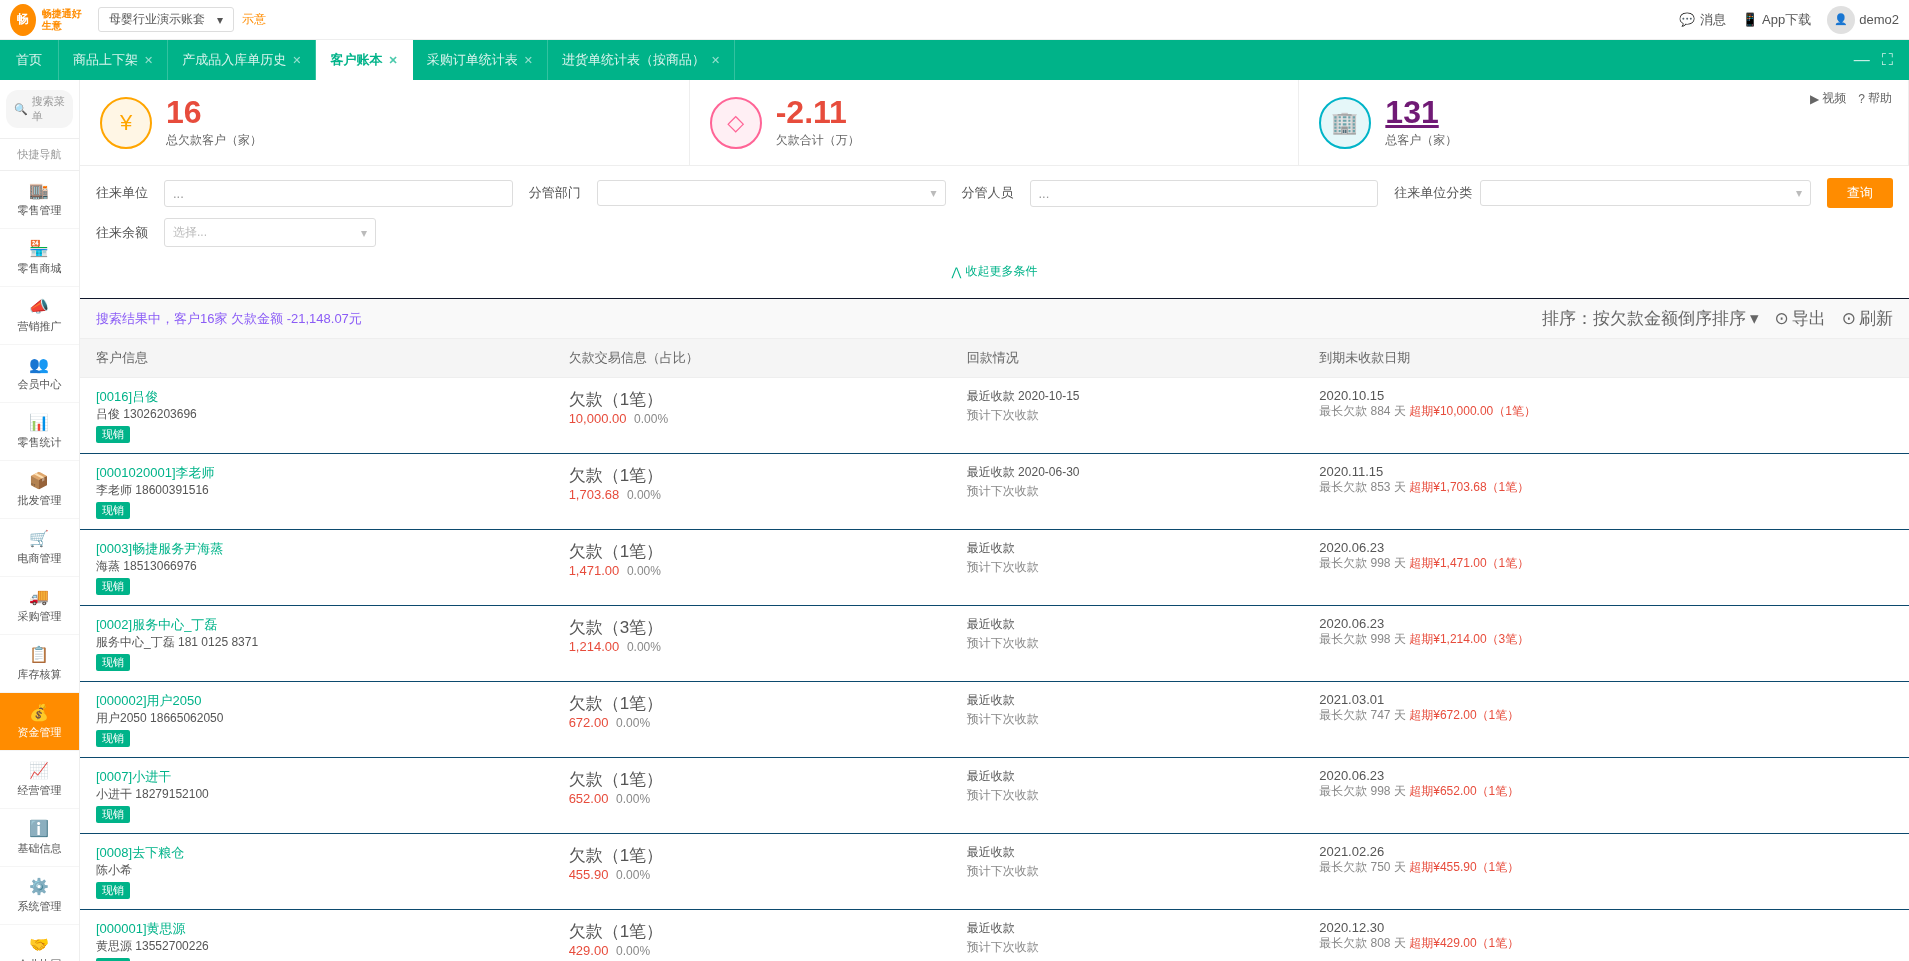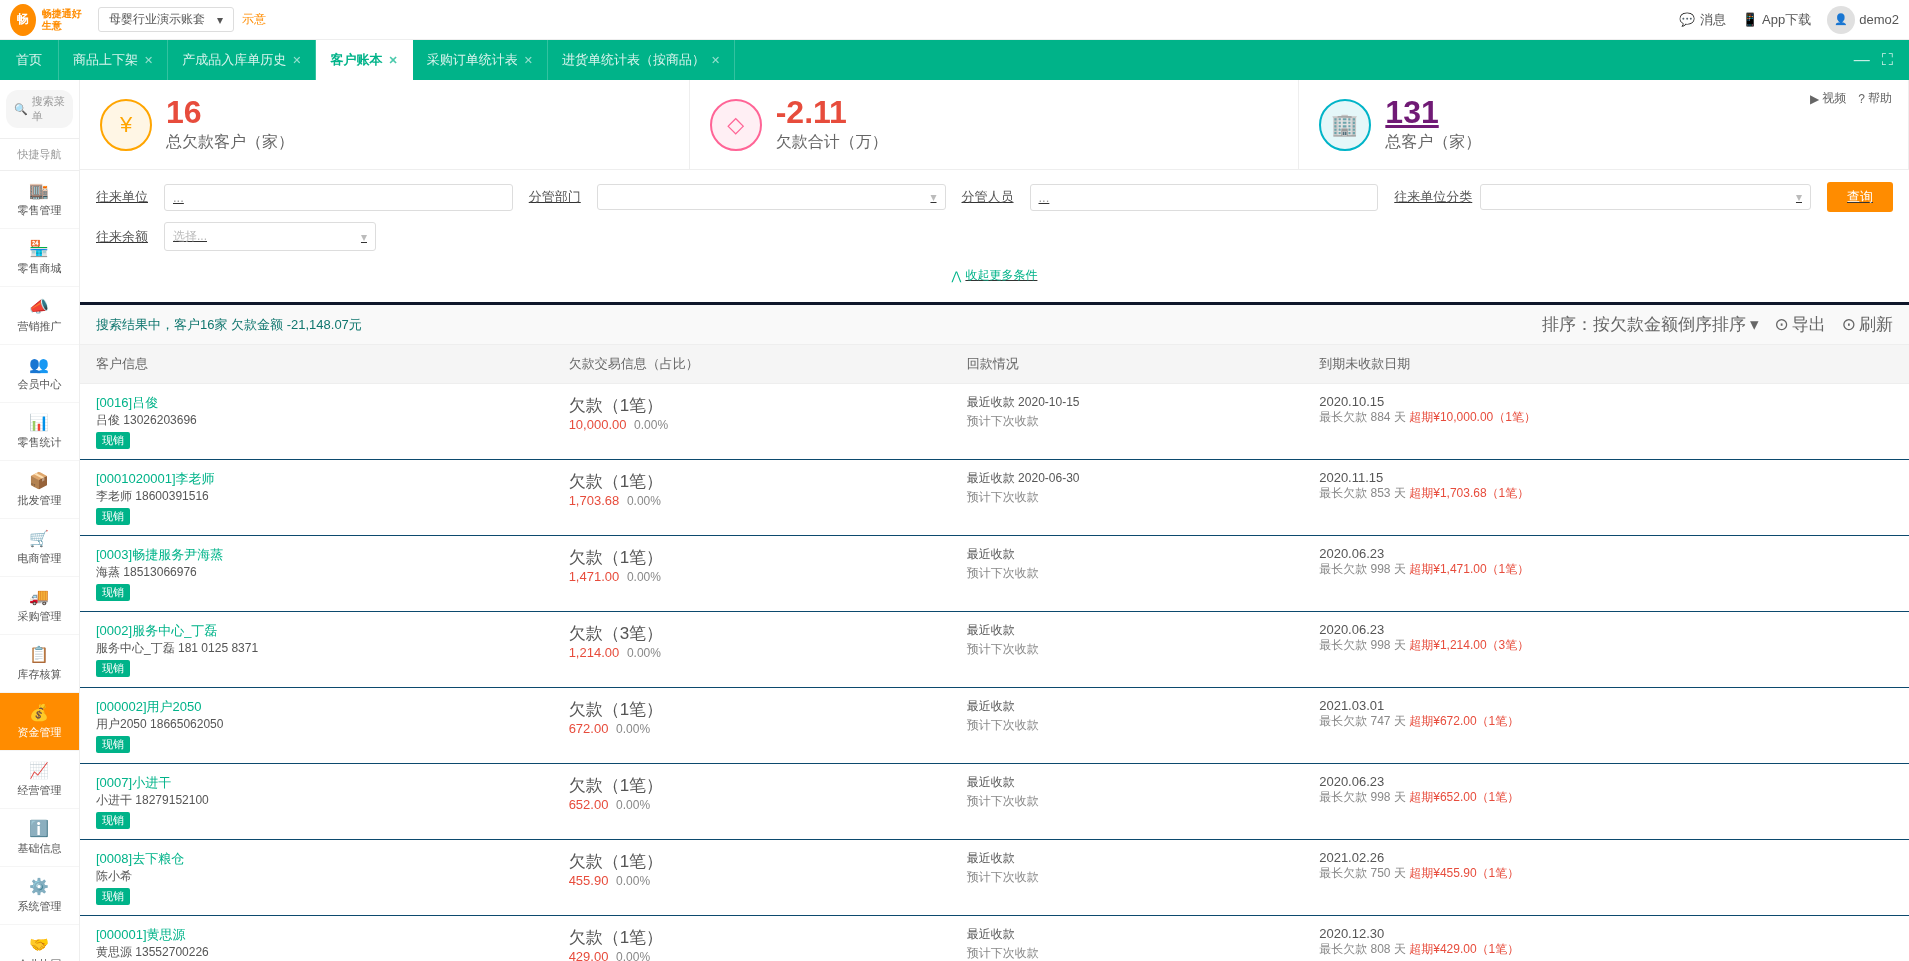--- a/index.html
+++ b/index.html
@@ -47,40 +47,40 @@
     .stats-bar { display: flex; background: #fff; border-bottom: 1px solid #eee; flex-shrink: 0; }
     .stat-card { flex: 1; display: flex; align-items: center; padding: 16px 20px; border-right: 1px solid #eee; position: relative; }
     .stat-icon { margin-right: 14px; }
     .stat-icon-circle { width: 52px; height: 52px; border-radius: 50%; display: flex; align-items: center; justify-content: center; font-size: 22px; }
     .stat-icon-circle.orange { background: rgba(255,165,0,0.1); color: #ffa500; border: 2px solid #ffa500; }
     .stat-icon-circle.pink { background: rgba(255,100,150,0.1); color: #ff6496; border: 2px solid #ff6496; }
     .stat-icon-circle.blue { background: rgba(0,180,200,0.1); color: #00b4c8; border: 2px solid #00b4c8; }
     .stat-value { font-size: 32px; font-weight: bold; line-height: 1; }
     .stat-value.red { color: #e74c3c; }
     .stat-value.black { color: #701a75; }
-    .stat-label { font-size: 16px; color: #666; margin-top: 4px; }
+    .stat-label { font-size: 12px; color: #666; margin-top: 4px; }
     .stat-card-actions { position: absolute; top: 10px; right: 16px; display: flex; gap: 12px; font-size: 12px; color: #666; }
     .stat-card-actions span { cursor: pointer; display: flex; align-items: center; gap: 3px; }
 
     
-    .filter-area { background: #fff; padding: 12px 16px; border-bottom: 3px solid #0f172a; flex-shrink: 0; text-decoration: underline; }
+    .filter-area { background: #fff; padding: 12px 16px; border-bottom: 1px solid #0f172a; flex-shrink: 0; }
     .filter-row { display: flex; align-items: center; gap: 16px; margin-bottom: 10px; }
     .filter-row:last-child { margin-bottom: 0; }
     .filter-item { display: flex; align-items: center; gap: 8px; flex: 1; }
     .filter-label { font-size: 13px; color: #555; white-space: nowrap; min-width: 60px; }
     .filter-input { flex: 1; border: 1px solid #ddd; border-radius: 3px; padding: 5px 8px; font-size: 13px; display: flex; align-items: center; justify-content: space-between; cursor: pointer; background: #fff; }
     .filter-input .dots { color: #999; }
     .filter-select { flex: 1; border: 1px solid #ddd; border-radius: 3px; padding: 5px 8px; font-size: 13px; display: flex; align-items: center; justify-content: space-between; cursor: pointer; background: #fff; }
     .filter-select span { color: #bbb; font-size: 12px; }
     .btn-query { background: #ff8c00; color: white; border: none; padding: 6px 20px; border-radius: 3px; font-size: 13px; cursor: pointer; }
     .btn-collapse { display: flex; align-items: center; justify-content: center; gap: 4px; color: #00b389; font-size: 12px; cursor: pointer; padding: 6px 0; }
 
     
     .results-bar { display: flex; align-items: center; padding: 8px 16px; background: #f9f9f9; border-bottom: 1px solid #eee; flex-shrink: 0; }
-    .results-info { font-size: 13px; color: #0f766e; }
+    .results-info { font-size: 13px; color: #8b5cf6; }
     .results-actions { margin-left: auto; display: flex; align-items: center; gap: 16px; font-size: 17px; color: #666; }
     .results-actions span { cursor: pointer; display: flex; align-items: center; gap: 3px; }
     .sort-selector { display: flex; align-items: center; gap: 4px; cursor: pointer; }
 
     
     .table-wrapper { flex: 1; overflow-y: auto; background: #fff; }
     .data-table { width: 100%; border-collapse: collapse; }
     .data-table thead tr { background: #f5f5f5; }
     .data-table th { padding: 10px 16px; text-align: left; font-size: 13px; color: #666; border-bottom: 1px solid #eee; font-weight: normal; }
     .data-table tbody tr { border-bottom: 1px solid #0c4a6e; }

